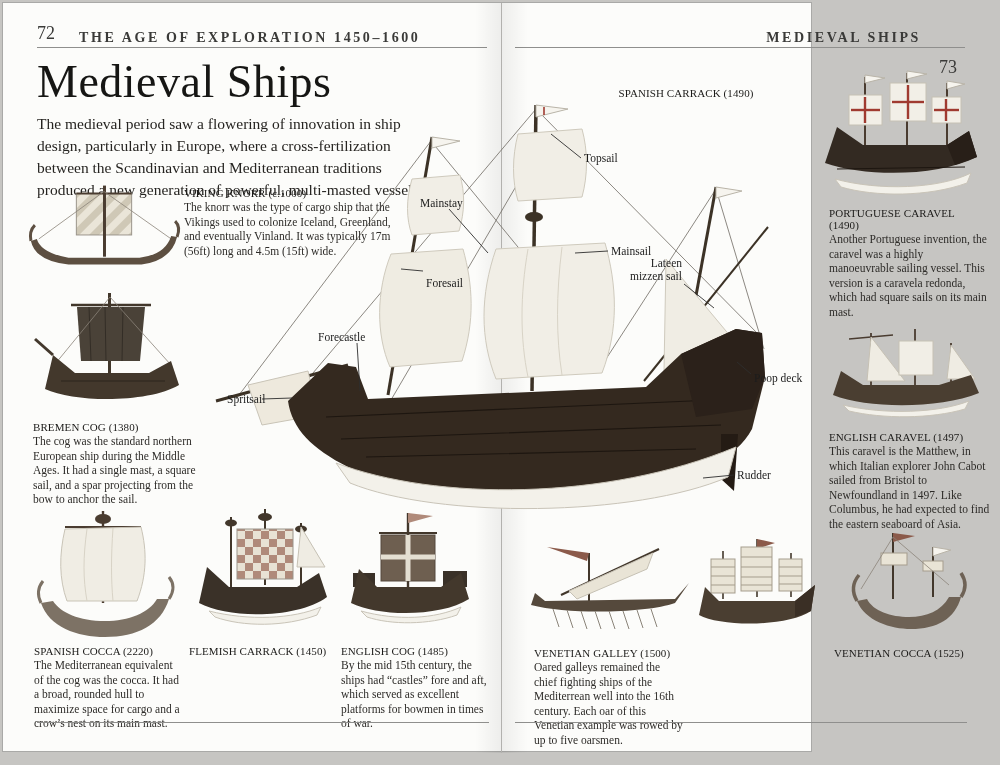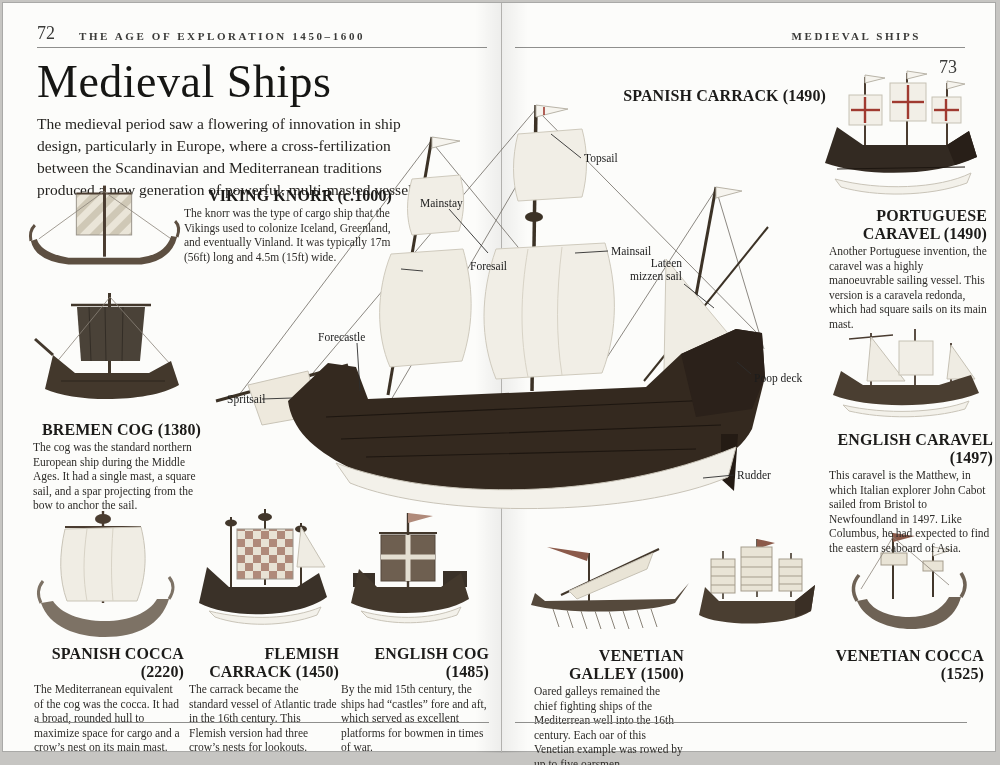--- a/index.html
+++ b/index.html
@@ -1,29 +1,29 @@
 <!DOCTYPE html>
 <html><head>
 <meta charset="utf-8">
 <style>
   html,body{margin:0;padding:0;}
   #canvas{position:relative;width:1000px;height:765px;background:#c6c5c2;overflow:hidden;
           font-family:"Liberation Serif",serif;color:#262421;}
-  #page{position:absolute;left:2px;top:2px;width:994px;height:750px;background:#fcfcfa;
+  #page{position:absolute;left:2px;top:2px;width:810px;height:750px;background:#fcfcfa;
         border:1px solid #a9a9a7;box-sizing:border-box;}
   .abs{position:absolute;}
   .folio{font-size:18px;color:#3a3a38;}
-  .runhead{font-size:11px;font-weight:bold;letter-spacing:2.6px;color:#3a3a38;}
+  .runhead{font-size:14px;font-weight:bold;letter-spacing:2.6px;color:#3a3a38;}
   .rule{height:1px;background:#8f8f8d;}
   .gutter{width:1px;background:#b2b1ae;}
   .gutter-shade-l{width:26px;background:linear-gradient(to right,rgba(0,0,0,0),rgba(0,0,0,0.06));}
   .gutter-shade-r{width:26px;background:linear-gradient(to left,rgba(0,0,0,0),rgba(0,0,0,0.06));}
   .main-title{font-size:46px;line-height:1;color:#161614;letter-spacing:0.5px;}
   .intro{font-size:15.5px;line-height:1.42;color:#262421;}
-  .cap h4{margin:0 0 1px 0;font-size:16px;font-weight:bold;color:#1c1b19;letter-spacing:0.1px;text-align:right;}
+  .cap h4{margin:0 0 1px 0;font-size:11px;font-weight:normal;color:#1c1b19;letter-spacing:0.1px;}
   .cap p{margin:0;font-size:11.5px;line-height:1.27;color:#2e2c29;}
   .cap.center{text-align:center;}
   .callout{font-size:11.5px;color:#1d1d1d;line-height:1.15;}
   .callout.right{text-align:right;}
   svg{display:block;}
 </style>
 </head>
 <body>
 
 <div id="canvas">
@@ -300,21 +300,21 @@
       <line x1="354" y1="340" x2="357" y2="388"></line>
       <line x1="259" y1="396" x2="289" y2="395"></line>
       <line x1="748" y1="371" x2="734" y2="359"></line>
       <line x1="731" y1="472" x2="700" y2="475"></line>
     </g>
   </svg>
 
   <div class="abs callout" style="left:581px;top:149px;">Topsail</div>
   <div class="abs callout" style="left:417px;top:194px;">Mainstay</div>
   <div class="abs callout" style="left:608px;top:242px;">Mainsail</div>
-  <div class="abs callout" style="left:423px;top:257px;margin-left:44px;">Foresail</div>
+  <div class="abs callout" style="left:423px;top:274px;">Foresail</div>
   <div class="abs callout right" style="left:613px;top:254px;width:66px;">Lateen mizzen sail</div>
   <div class="abs callout" style="left:315px;top:328px;">Forecastle</div>
   <div class="abs callout" style="left:224px;top:390px;">Spritsail</div>
   <div class="abs callout" style="left:751px;top:369px;">Poop deck</div>
   <div class="abs callout" style="left:734px;top:466px;">Rudder</div>
 
   <div class="abs cap" style="left:181px;top:184px;width:208px;">
     <h4>VIKING KNORR (c.1000)</h4>
     <p>The knorr was the type of cargo ship that the Vikings used to colonize Iceland, Greenland, and eventually Vinland. It was typically 17m (56ft) long and 4.5m (15ft) wide.</p>
   </div>
@@ -338,21 +338,20 @@
     <p>This caravel is the Matthew, in which Italian explorer John Cabot sailed from Bristol to Newfoundland in 1497. Like Columbus, he had expected to find the eastern seaboard of Asia.</p>
   </div>
 
   <div class="abs cap" style="left:31px;top:642px;width:150px;">
     <h4>SPANISH COCCA (2220)</h4>
     <p>The Mediterranean equivalent of the cog was the cocca. It had a broad, rounded hull to maximize space for cargo and a crow’s nest on its main mast.</p>
   </div>
 
   <div class="abs cap" style="left:186px;top:642px;width:150px;">
     <h4>FLEMISH CARRACK (1450)</h4>
-    <p>The carrack became the standard vessel of Atlantic trade in the 16th century. This Flemish version had three crow’s nests for lookouts.</p>
   </div>
 
   <div class="abs cap" style="left:338px;top:642px;width:148px;">
     <h4>ENGLISH COG (1485)</h4>
     <p>By the mid 15th century, the ships had “castles” fore and aft, which served as excellent platforms for bowmen in times of war.</p>
   </div>
 
   <div class="abs cap" style="left:531px;top:644px;width:150px;">
     <h4>VENETIAN GALLEY (1500)</h4>
     <p>Oared galleys remained the chief fighting ships of the Mediterrean well into the 16th century. Each oar of this Venetian example was rowed by up to five oarsmen.</p>

